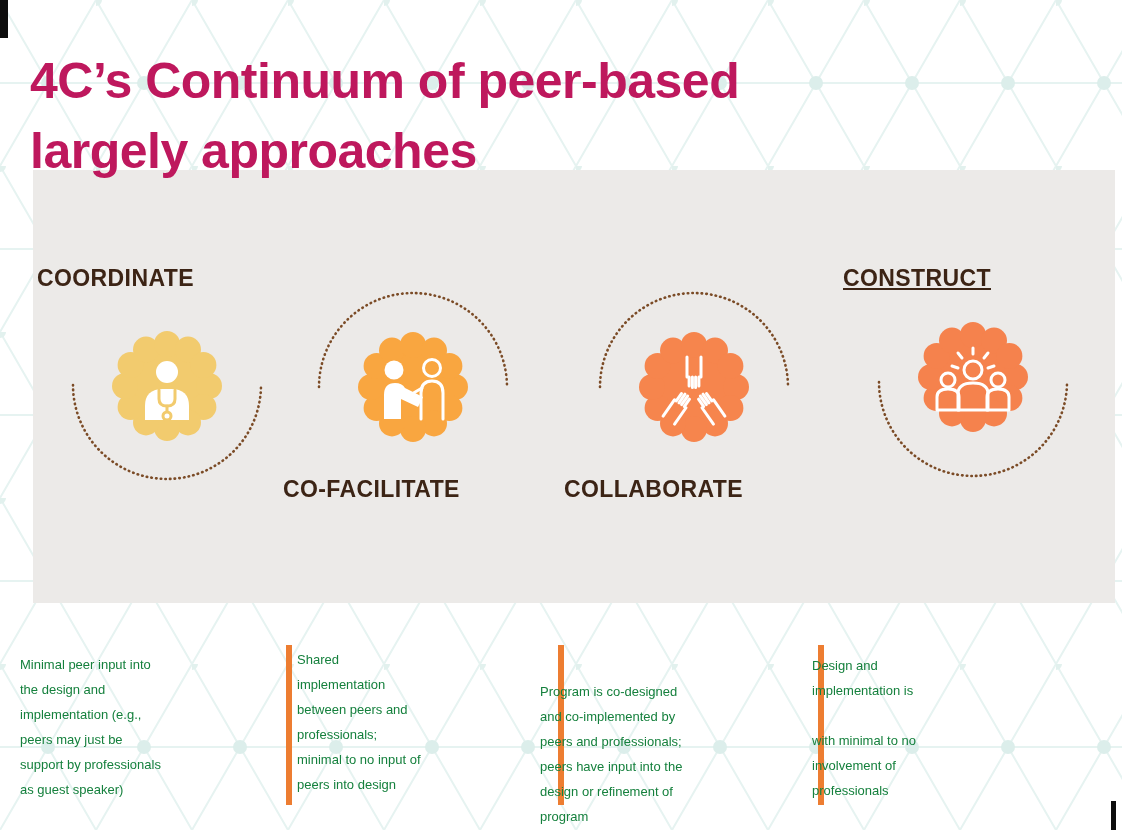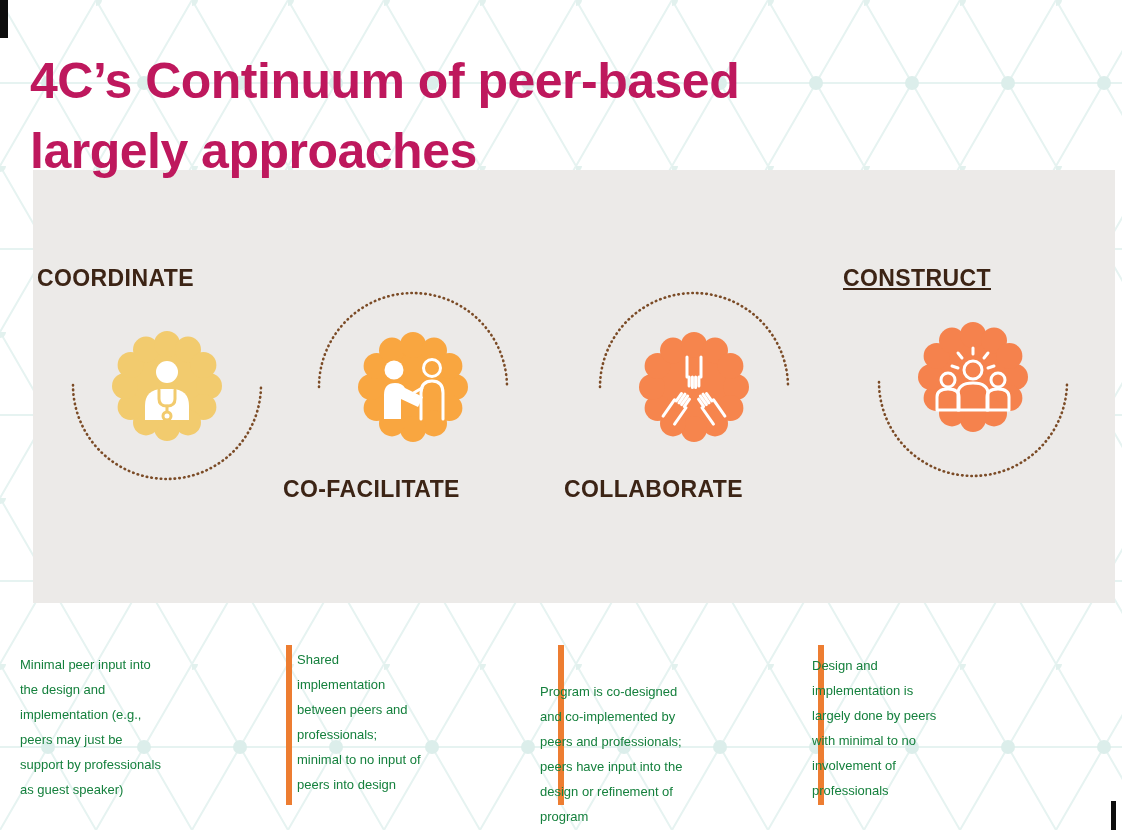--- a/index.html
+++ b/index.html
@@ -166,13 +166,13 @@
     <path d="M70,89 V76 Q70,68 81,68 Q92,68 92,76 V89 Z"></path>
   </g>
 </svg>
 
 <div class="desc desc-1"><span>Minimal peer input into</span><br><span>the design and</span><br><span>implementation (e.g.,</span><br><span>peers may just be</span><br><span>support by professionals</span><br><span>as guest speaker)</span></div>
 <div class="divider div-1"></div>
 <div class="desc desc-2"><span>Shared</span><br><span>implementation</span><br><span>between peers and</span><br><span>professionals;</span><br><span>minimal to no input of</span><br><span>peers into design</span></div>
 <div class="divider div-2"></div>
 <div class="desc desc-3"><span>Program is co-designed</span><br><span>and co-implemented by</span><br><span>peers and professionals;</span><br><span>peers have input into the</span><br><span>design or refinement of</span><br><span>program</span></div>
 <div class="divider div-3"></div>
-<div class="desc desc-4"><span>Design and</span><br><span>implementation is</span><br><span>largely done by peers</span><br><span>with minimal to no</span><br><span>involvement of</span><br><span>professionals</span></div>
+<div class="desc desc-4"><span>Design and</span><br><span>implementation is</span><br><br><span>with minimal to no</span><br><span>involvement of</span><br><span>professionals</span></div>
 
 </body></html>

